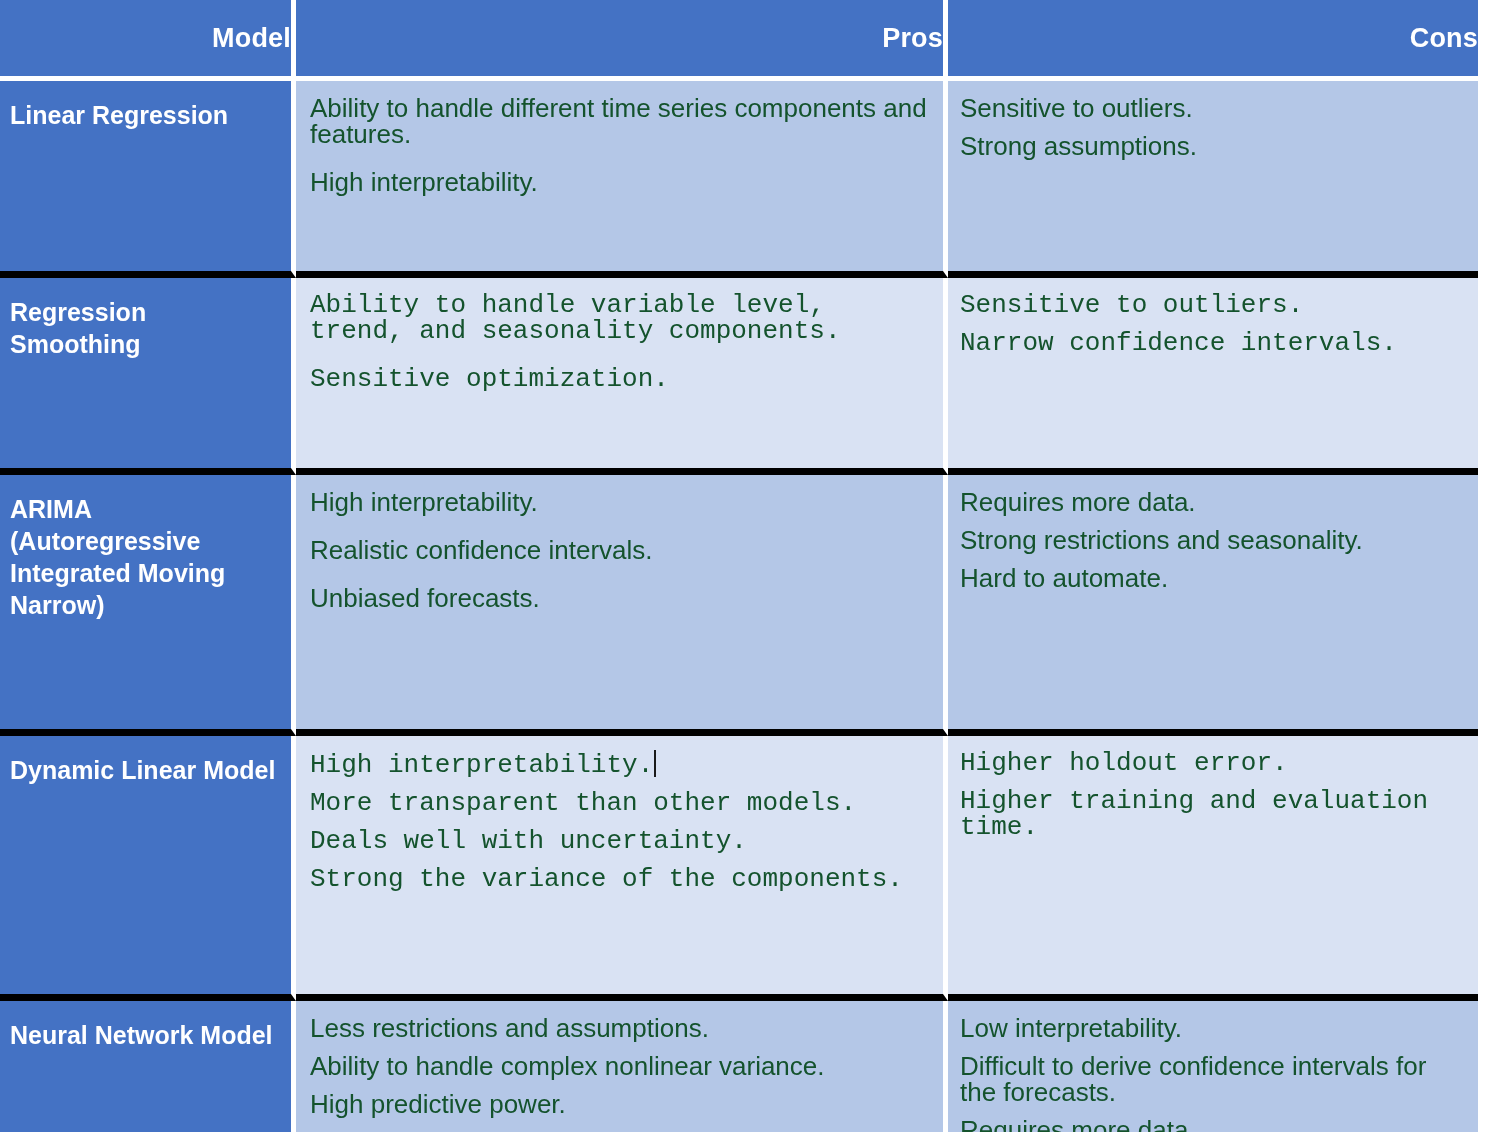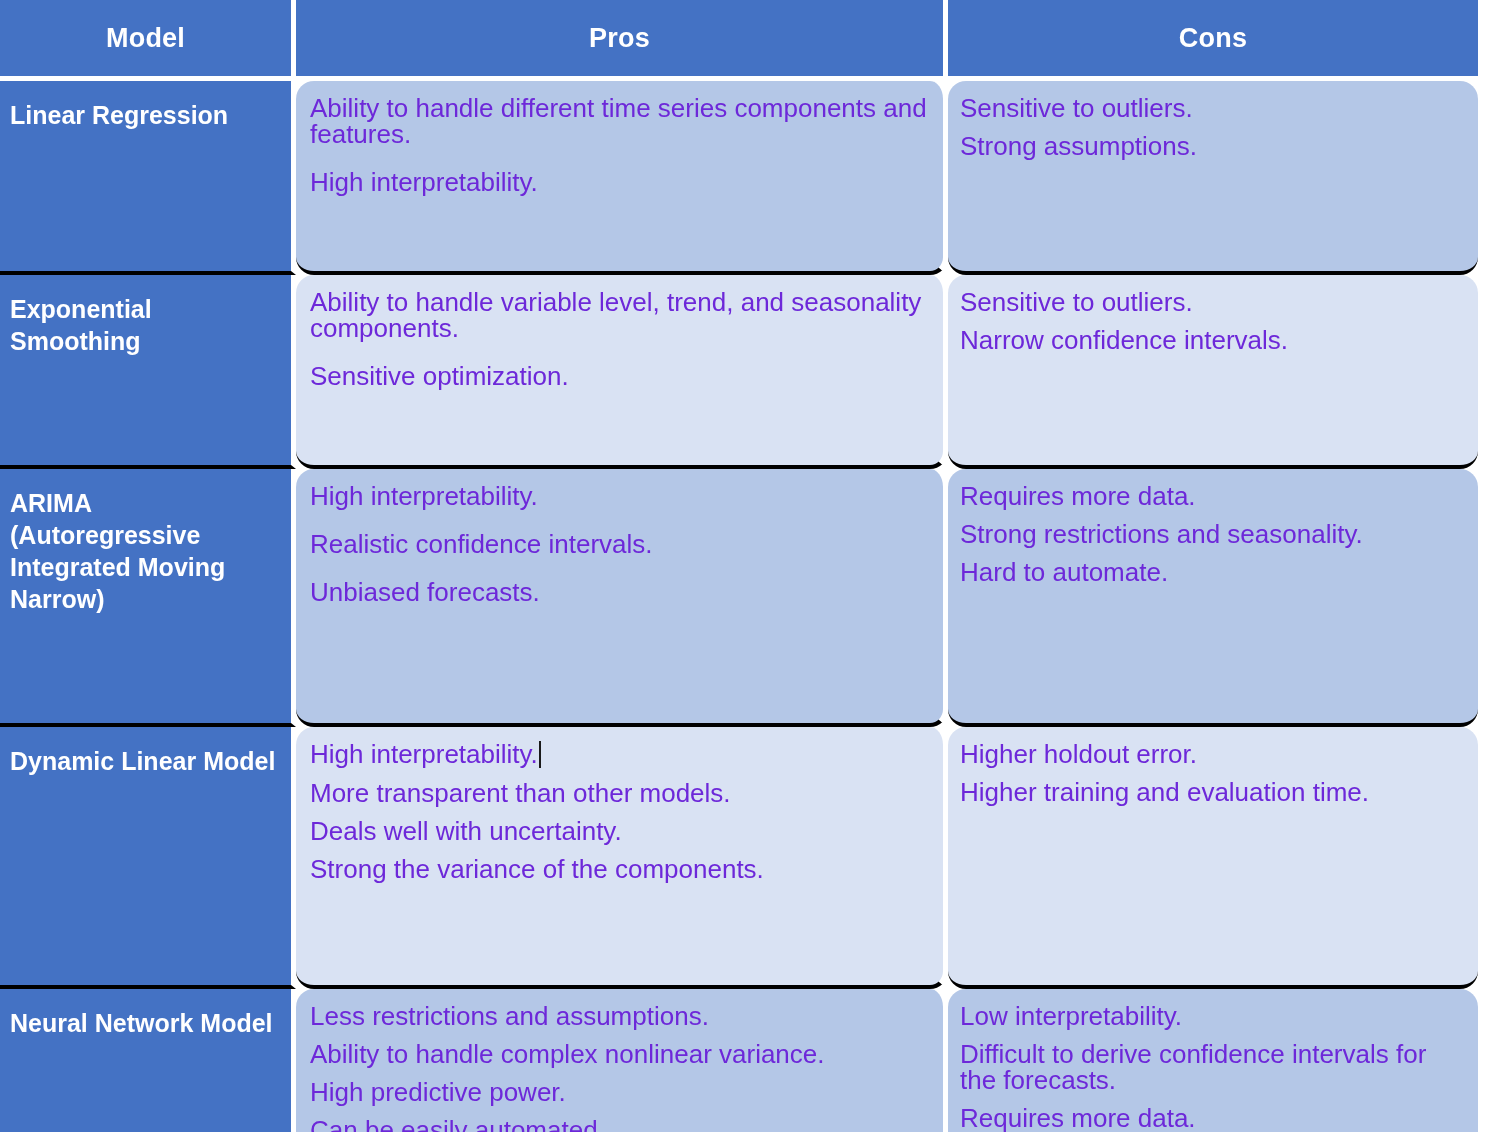--- a/index.html
+++ b/index.html
@@ -32,60 +32,59 @@
   col.col-model { width: 296px; }
   col.col-pros  { width: 652px; }
   col.col-cons  { width: 530px; }
 
   
   thead th {
     background: #4472c4;
     color: #ffffff;
     font-size: 27px;
     font-weight: bold;
-    text-align: center;
+    text-align: right;
     height: 76px;
     padding: 0;
     vertical-align: middle;
     border-right: 5px solid #ffffff;
     border-bottom: 5px solid #ffffff;
     letter-spacing: 0.2px;
   }
   thead th.last { border-right: none; margin-top: 18px; }
 
   
   tbody td {
     padding: 0;
     vertical-align: top;
     border-right: 5px solid #ffffff;
-    border-bottom: 4px solid #000000;
+    border-bottom: 7px solid #000000;
   }
   tbody td.last { border-right: none; padding-left: 12px; }
   tbody tr.last-row td { border-bottom: none; }
 
   td.model-cell {
     background: #4472c4;
     color: #ffffff;
     font-size: 25px;
     font-weight: bold;
     line-height: 1.28;
     padding: 18px 10px 10px 10px;
   }
 
   td.text-cell {
-    color: #6d28d9;
+    color: #14532d;
     font-size: 26px;
     line-height: 1.0;
     padding: 14px 14px 10px 14px;
-    border-radius: 18px;
   }
 
   
   tr.shade-dark td.text-cell  { background: #b4c7e7; }
-  tr.shade-light td.text-cell { background: #d9e2f3; }
+  tr.shade-light td.text-cell { background: #d9e2f3; font-family: Liberation Mono, monospace; }
 
   
   tr.r1 td { height: 162px; }
   tr.r2 td { height: 162px; }
   tr.r3 td { height: 226px; }
   tr.r4 td { height: 230px; }
   tr.r5 td { height: 254px; }
 
   
   .lines.loose .ln { margin-bottom: 22px; }
@@ -134,21 +133,21 @@
         </td>
         <td class="text-cell last">
           <div class="lines tight">
             <div class="ln">Sensitive to outliers.</div>
             <div class="ln">Strong assumptions.</div>
           </div>
         </td>
       </tr>
 
       <tr class="r2 shade-light">
-        <td class="model-cell">Exponential Smoothing</td>
+        <td class="model-cell">Regression Smoothing</td>
         <td class="text-cell">
           <div class="lines loose">
             <div class="ln">Ability to handle variable level, trend, and seasonality components.</div>
             <div class="ln">Sensitive optimization.</div>
           </div>
         </td>
         <td class="text-cell last">
           <div class="lines tight">
             <div class="ln">Sensitive to outliers.</div>
             <div class="ln">Narrow confidence intervals.</div>

